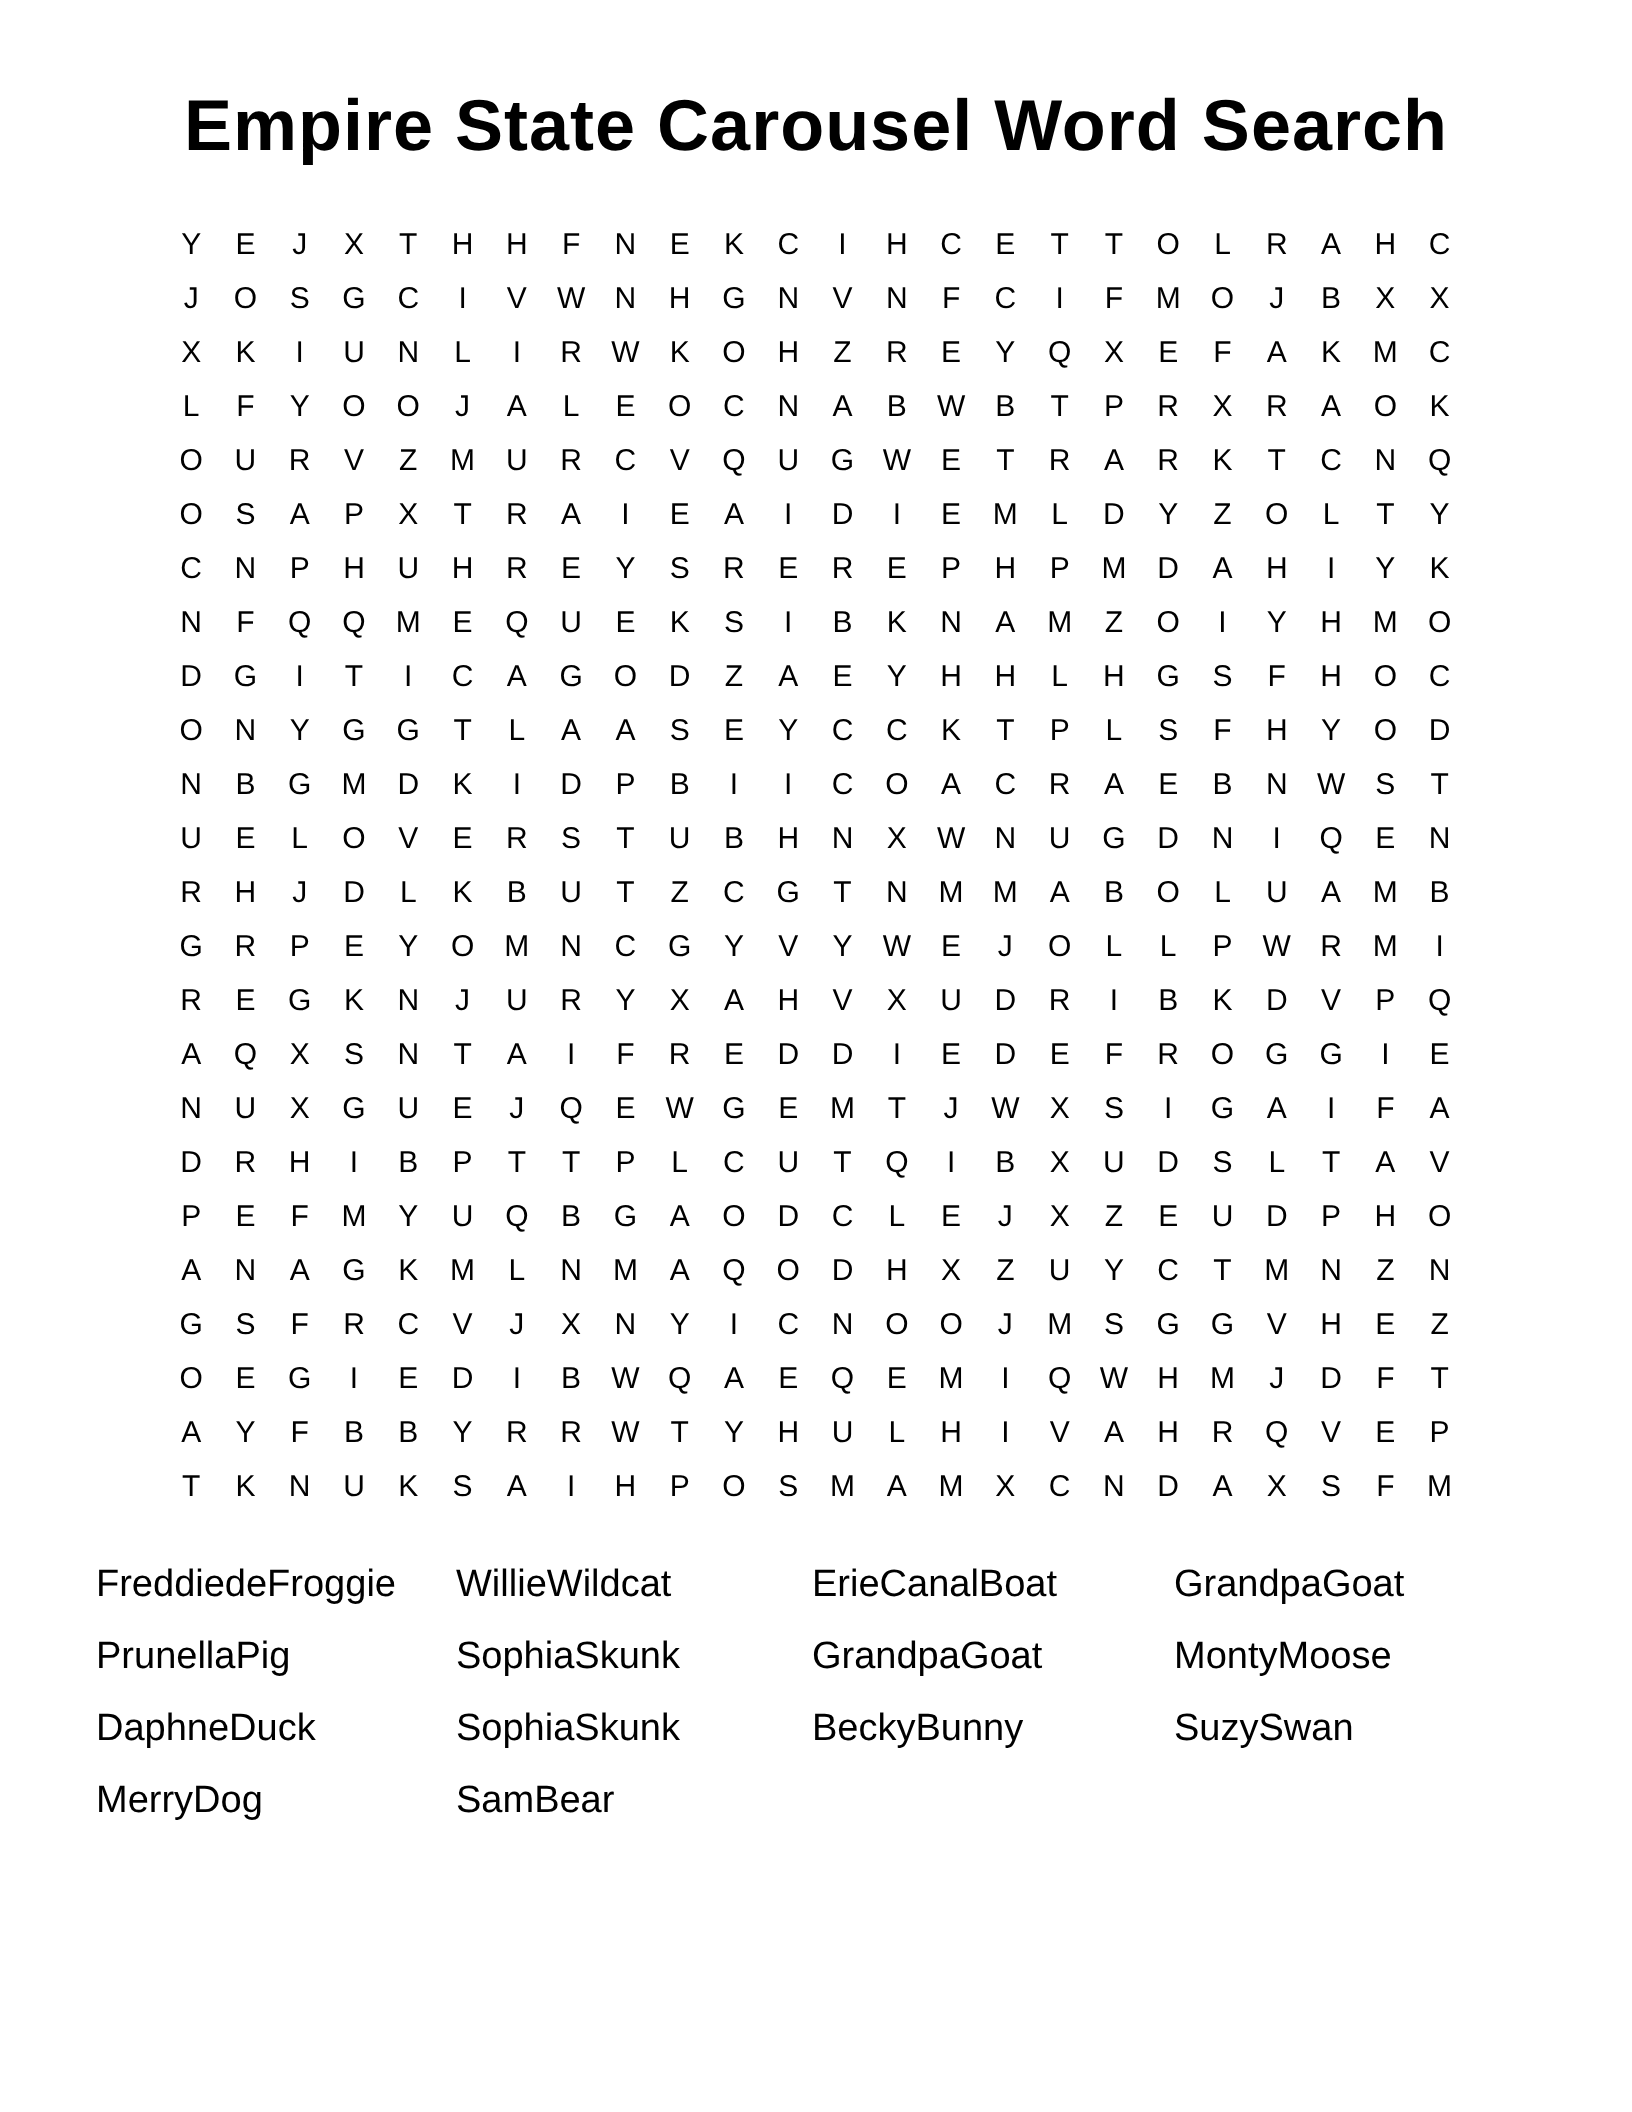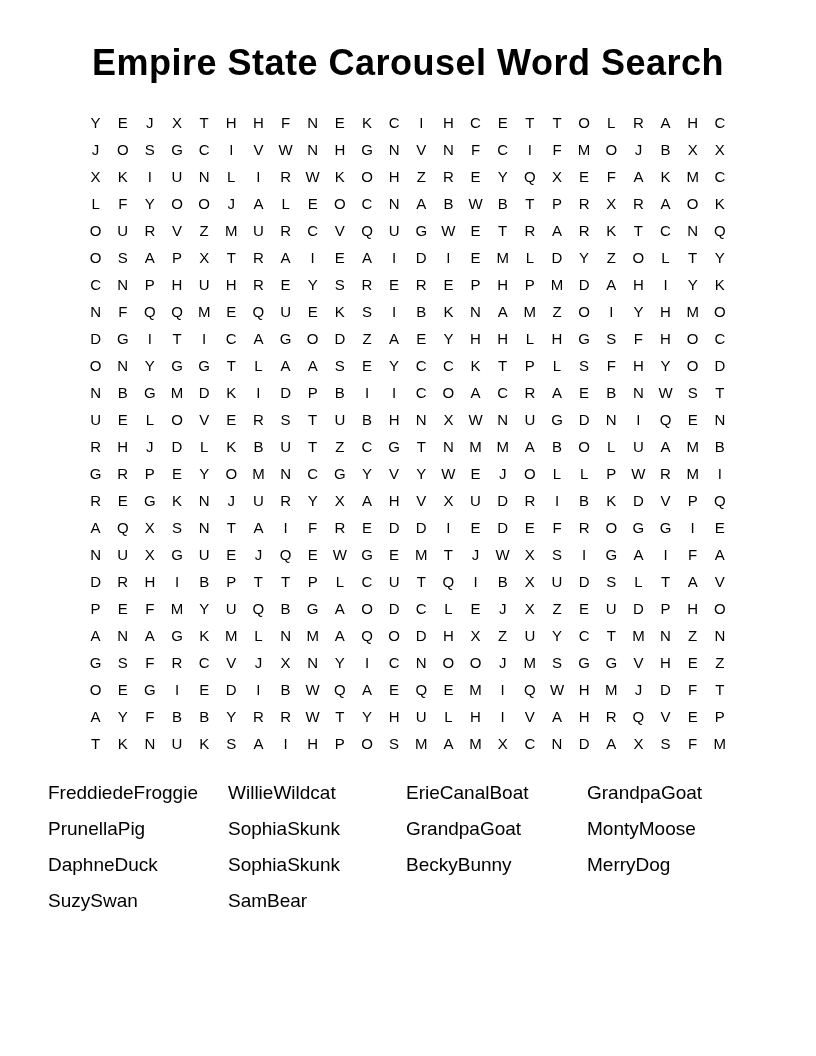--- a/index.html
+++ b/index.html
@@ -644,17 +644,17 @@
       <span class="word">WillieWildcat</span>
       <span class="word">ErieCanalBoat</span>
       <span class="word">GrandpaGoat</span>
       <span class="word">PrunellaPig</span>
       <span class="word">SophiaSkunk</span>
       <span class="word">GrandpaGoat</span>
       <span class="word">MontyMoose</span>
       <span class="word">DaphneDuck</span>
       <span class="word">SophiaSkunk</span>
       <span class="word">BeckyBunny</span>
+      <span class="word">SuzySwan</span>
       <span class="word">MerryDog</span>
-      <span class="word">SuzySwan</span>
       <span class="word">SamBear</span>
     </div>
 </div>
 
 </body></html>

